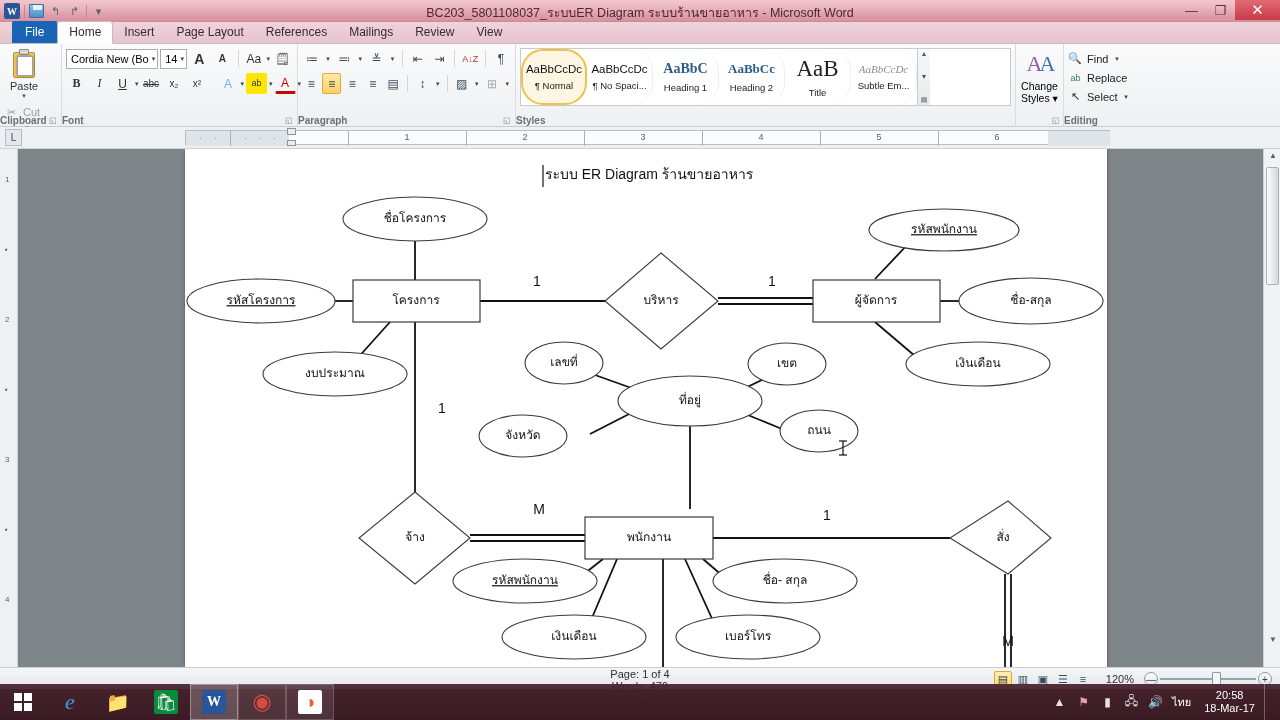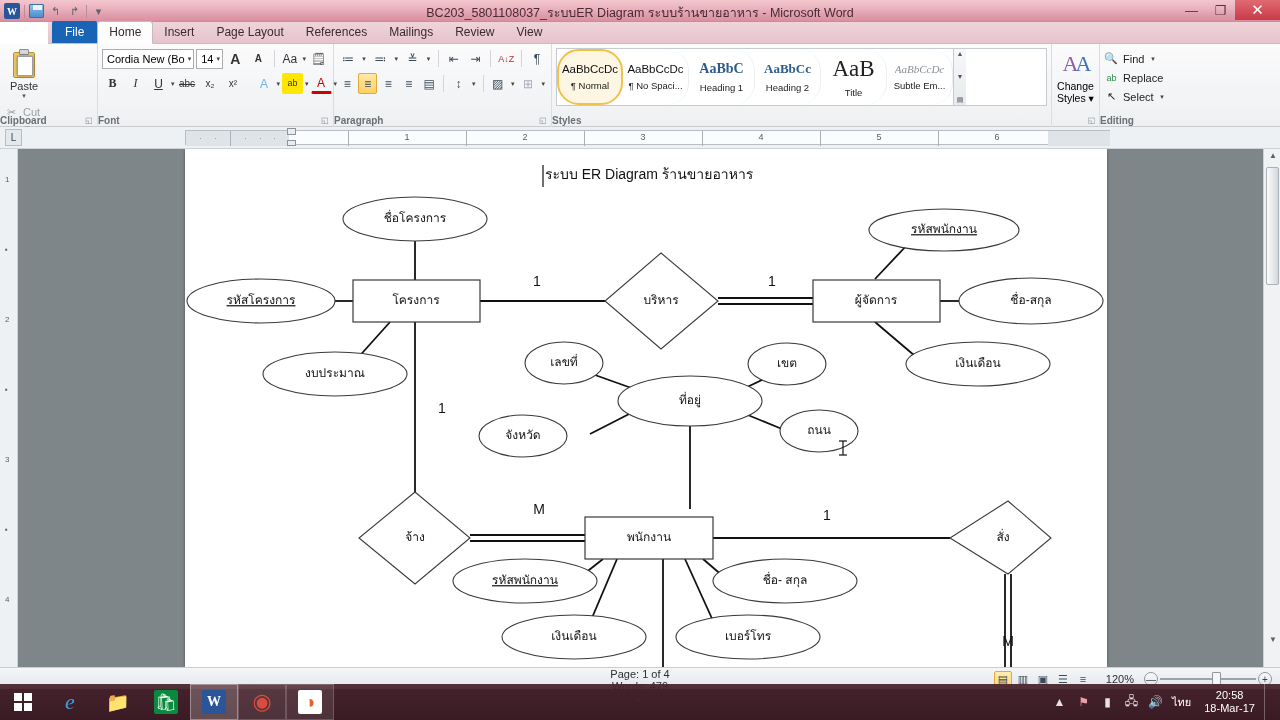--- a/index.html
+++ b/index.html
@@ -37,37 +37,37 @@
   .helpbtn { position:absolute; right:6px; top:26px; width:17px;height:17px;border-radius:50%;
      background:linear-gradient(#7cb8e8,#2d7cc4); color:#fff;font-size:11px;font-weight:bold;
      display:flex;align-items:center;justify-content:center;border:1px solid #1f5f9d; }
   .minribbon { position:absolute; right:26px; top:27px; color:#7d5a63; font-size:10px; }
 
   
   .tabstrip {
     position:relative; height:22px;
     background:linear-gradient(to bottom,#efd4da,#e7c3cc);
     border-bottom:1px solid #c5bfc2;
-    display:flex; align-items:flex-end; padding-left:4px;margin-left:48px;
+    display:flex; align-items:flex-end; padding-left:12px;
   }
   .tab { padding:3px 11px 4px 11px; font-size:12px; color:#3a2a2e; cursor:default; line-height:14px; }
   .tab.file { background:#1a64b5; color:#fff; padding:4px 13px 4px 13px; border-radius:2px 2px 0 0; }
   .tab.active { background:#fdfdfd; border:1px solid #c3bcc0; border-bottom:1px solid #fdfdfd; border-radius:3px 3px 0 0; margin-bottom:-1px; }
 
   
   .ribbon {
     position:relative; height:83px; background:linear-gradient(to bottom,#fbfbfc,#eef0f2);
     border-bottom:1px solid #c8ccd0; display:flex;
   }
   .rgroup { position:relative; height:83px; border-right:1px solid #d9dde0; padding:3px 4px 0 4px; }
   .rlabel { position:absolute; bottom:1px; left:0; right:0; text-align:left; font-size:10px; color:#6b7076;font-weight:bold; }
   .dialoglauncher { position:absolute; bottom:2px; right:3px; width:9px;height:9px; color:#8a9097; font-size:8px; }
 
   
-  .g-clip { width:98px; }
+  .g-clip { width:62px; }
   .paste-big { width:40px; text-align:center; padding-top:2px; float:left; }
   .clip-ico { width:28px;height:30px;margin:0 auto;position:relative; }
   .clip-ico .board { position:absolute;left:3px;top:3px;width:22px;height:26px;background:#f3c96a;border:1px solid #b8912f;border-radius:2px; }
   .clip-ico .page { position:absolute;left:7px;top:7px;width:16px;height:20px;background:#fff;border:1px solid #9aa0a6; }
   .clip-ico .clipper{ position:absolute;left:9px;top:0px;width:10px;height:6px;background:#d8d8d8;border:1px solid #8c8c8c;border-radius:1px; }
   .paste-big .lbl { font-size:11px;color:#333;margin-top:1px; }
   .paste-big .arr { font-size:7px; color:#555; }
   .clip-right { float:left; padding-top:3px; }
   .clip-item { display:flex;align-items:center;gap:4px; height:18px; font-size:11px; color:#9aa0a6; }
   .clip-item.enabled { color:#222; }

